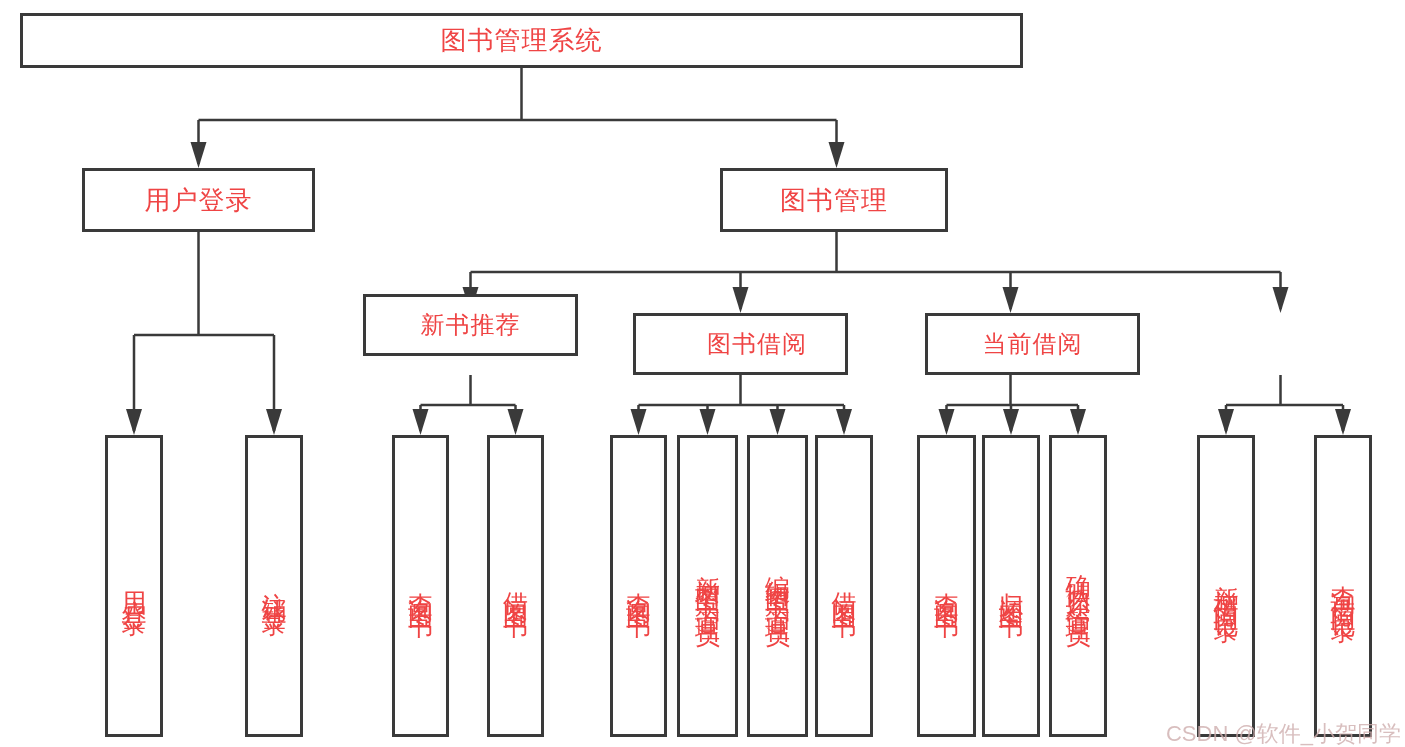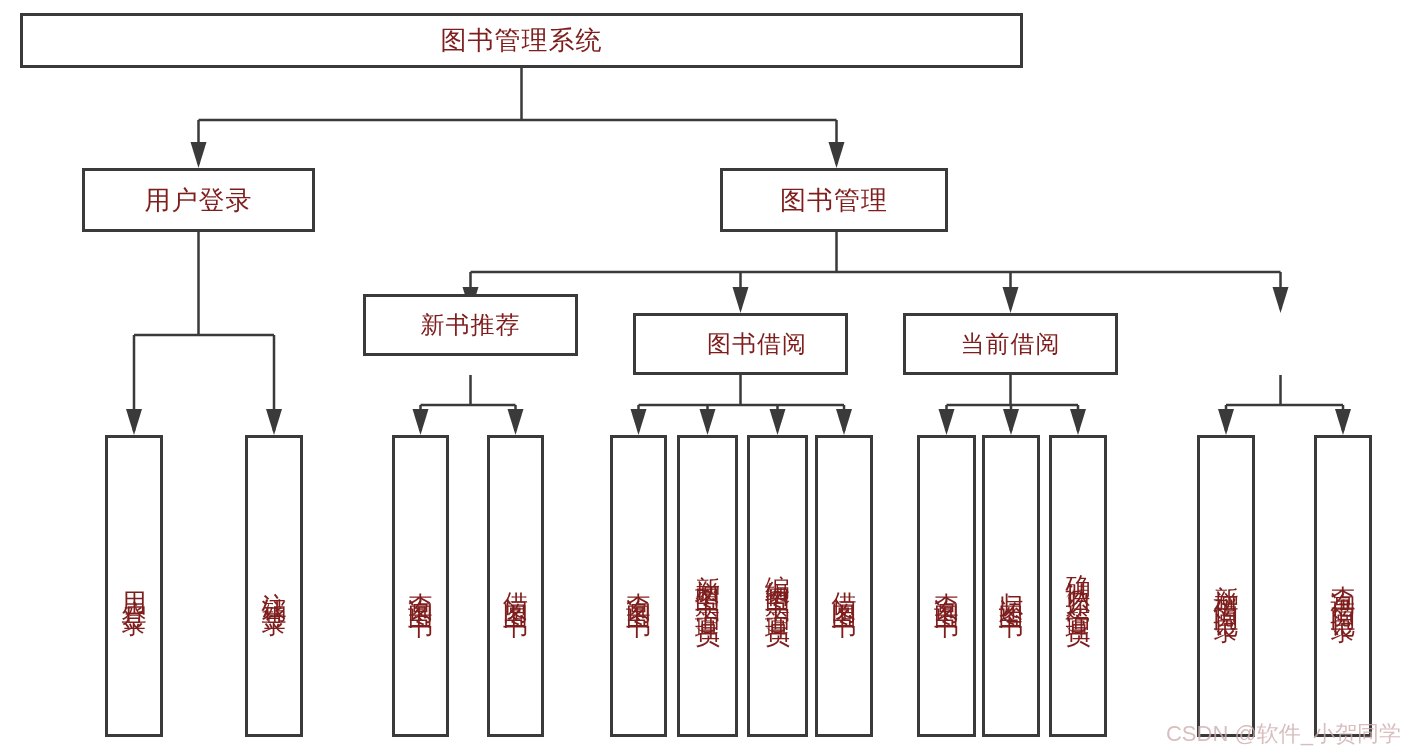--- a/index.html
+++ b/index.html
@@ -20,21 +20,21 @@
     pointer-events: none;
   }
   .node {
     position: absolute;
     box-sizing: border-box;
     border: 3px solid #3a3a3a;
     background: #ffffff;
     display: flex;
     align-items: center;
     justify-content: center;
-    color: #7f1d1d;
+    color: #ef4444;
     z-index: 2;
   }
   .h-node { font-size: 26px; letter-spacing: 1px; }
   .h-node.l3 { font-size: 24px; }
   .v-node .v-label {
     writing-mode: vertical-rl;
     text-orientation: mixed;
     font-size: 25px;
     letter-spacing: 7px;
     line-height: 1;
@@ -118,21 +118,21 @@
   <div class="node h-node" style="left:720px; top:168px; width:228px; height:64px;">
     <span>图书管理</span>
   </div>
 
   <div class="node h-node l3" style="left:363px; top:294px; width:215px; height:62px;">
     <span>新书推荐</span>
   </div>
   <div class="node h-node l3" style="left:633px; top:313px; width:215px; height:62px;padding-left:33px;">
     <span>图书借阅</span>
   </div>
-  <div class="node h-node l3" style="left:903px; top:313px; width:215px; height:62px;">
+  <div class="node h-node l3" style="left:925px; top:313px; width:215px; height:62px;">
     <span>当前借阅</span>
   </div>
 
   <div class="node v-node" style="left:105px; top:435px; width:58px; height:302px;">
     <span class="v-label">用户登录</span>
   </div>
   <div class="node v-node" style="left:245px; top:435px; width:58px; height:302px;">
     <span class="v-label">注销登录</span>
   </div>
 

